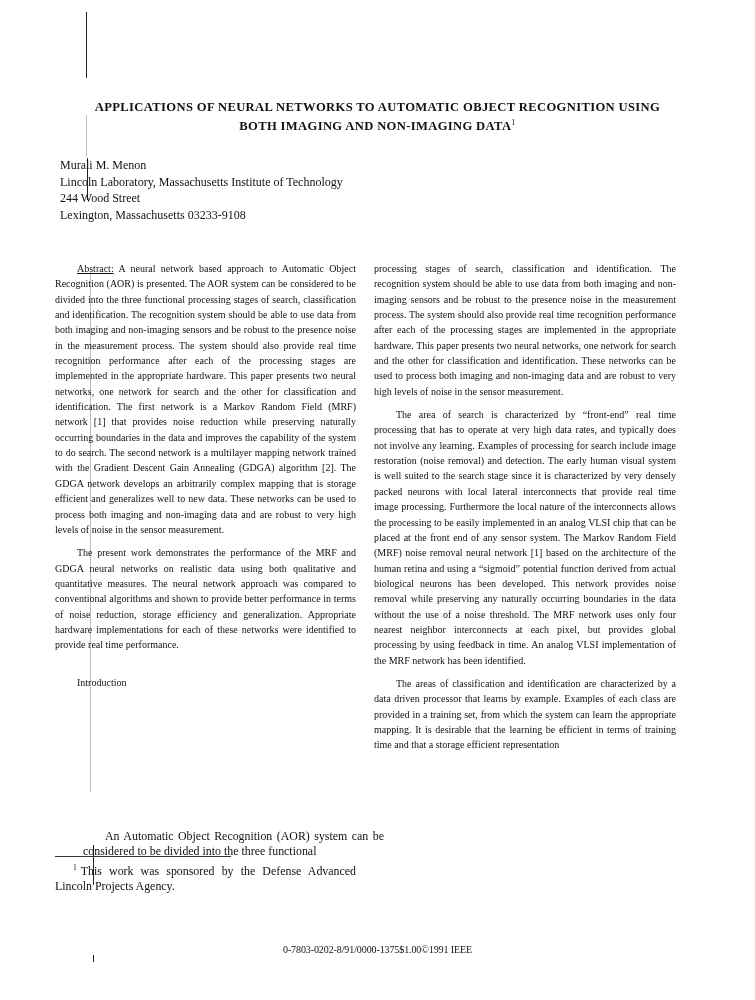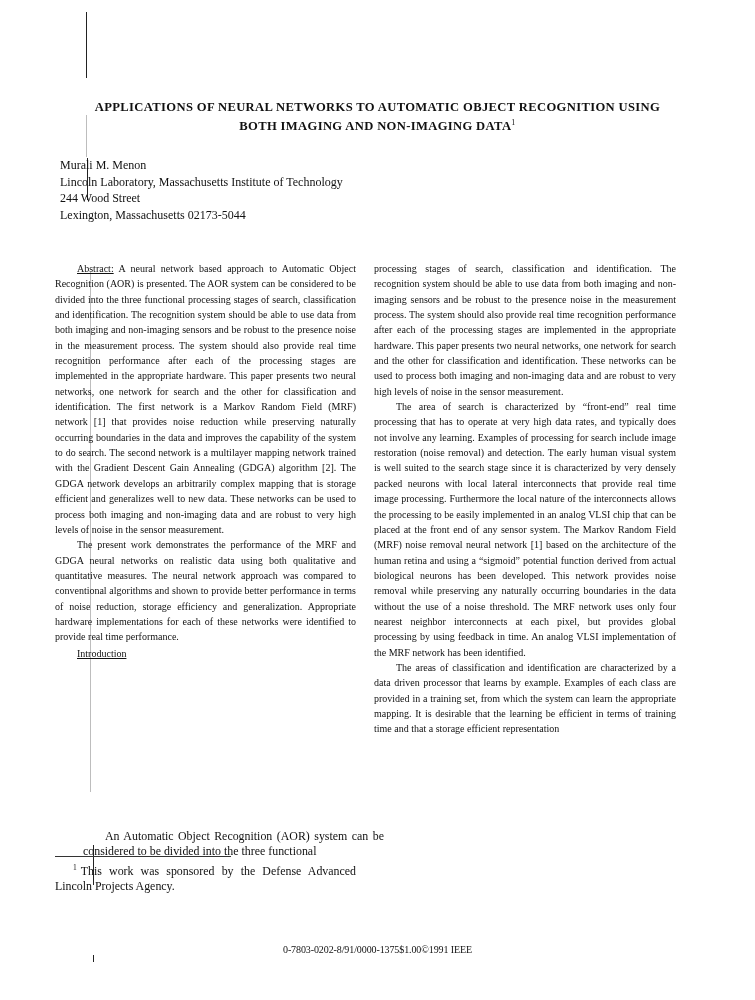--- a/index.html
+++ b/index.html
@@ -58,27 +58,26 @@
       line-height: 15.35px;
       text-align: justify;
       hyphens: auto;
     }
     .col.left { left: 55px; }
     .col.right { left: 374px; width: 302px; }
     .col p {
       margin: 0;
       text-indent: 22px;
     }
-    .col p + p { }
+    .col p + p { margin-top: 8px; }
     .col p.cont { text-indent: 0; }
     .u { text-decoration: underline; }
     .section-head {
-      margin-top: 1px;
+      margin-top: 22px;
       margin-left: 22px;
-      text-decoration: underline;
       font-family: "Liberation Serif", "DejaVu Serif", serif;
     }
     .footnote-rule {
       position: absolute;
       left: 55px;
       top: 856px;
       width: 176px;
       height: 1px;
       background: #333;
     }
@@ -130,21 +129,21 @@
 
   <div class="title">
     <div>APPLICATIONS OF NEURAL NETWORKS TO AUTOMATIC OBJECT RECOGNITION USING</div>
     <div><span>BOTH IMAGING AND NON-IMAGING DATA</span><sup>1</sup></div>
   </div>
 
   <div class="authors">
     <div>Murali M. Menon</div>
     <div>Lincoln Laboratory, Massachusetts Institute of Technology</div>
     <div>244 Wood Street</div>
-    <div>Lexington, Massachusetts 02173-5044</div>
+    <div>Lexington, Massachusetts 03233-9108</div>
   </div>
 
   <div class="col left">
     <p><span class="u">Abstract:</span><span> A neural network based approach to Automatic Object Recognition (AOR) is presented. The AOR system can be considered to be divided into the three functional processing stages of search, classification and identification. The recognition system should be able to use data from both imaging and non-imaging sensors and be robust to the presence noise in the measurement process. The system should also provide real time recognition performance after each of the processing stages are implemented in the appropriate hardware. This paper presents two neural networks, one network for search and the other for classification and identification. The first network is a Markov Random Field (MRF) network [1] that provides noise reduction while preserving naturally occurring boundaries in the data and improves the capability of the system to do search. The second network is a multilayer mapping network trained with the Gradient Descent Gain Annealing (GDGA) algorithm [2]. The GDGA network develops an arbitrarily complex mapping that is storage efficient and generalizes well to new data. These networks can be used to process both imaging and non-imaging data and are robust to very high levels of noise in the sensor measurement.</span></p>
     <p>The present work demonstrates the performance of the MRF and GDGA neural networks on realistic data using both qualitative and quantitative measures. The neural network approach was compared to conventional algorithms and shown to provide better performance in terms of noise reduction, storage efficiency and generalization. Appropriate hardware implementations for each of these networks were identified to provide real time performance.</p>
     <div class="section-head">Introduction</div>
   </div>
 
   <div class="left-intro">
     <div style="text-indent:22px">An Automatic Object Recognition (AOR) system can be considered to be divided into the three functional</div>

